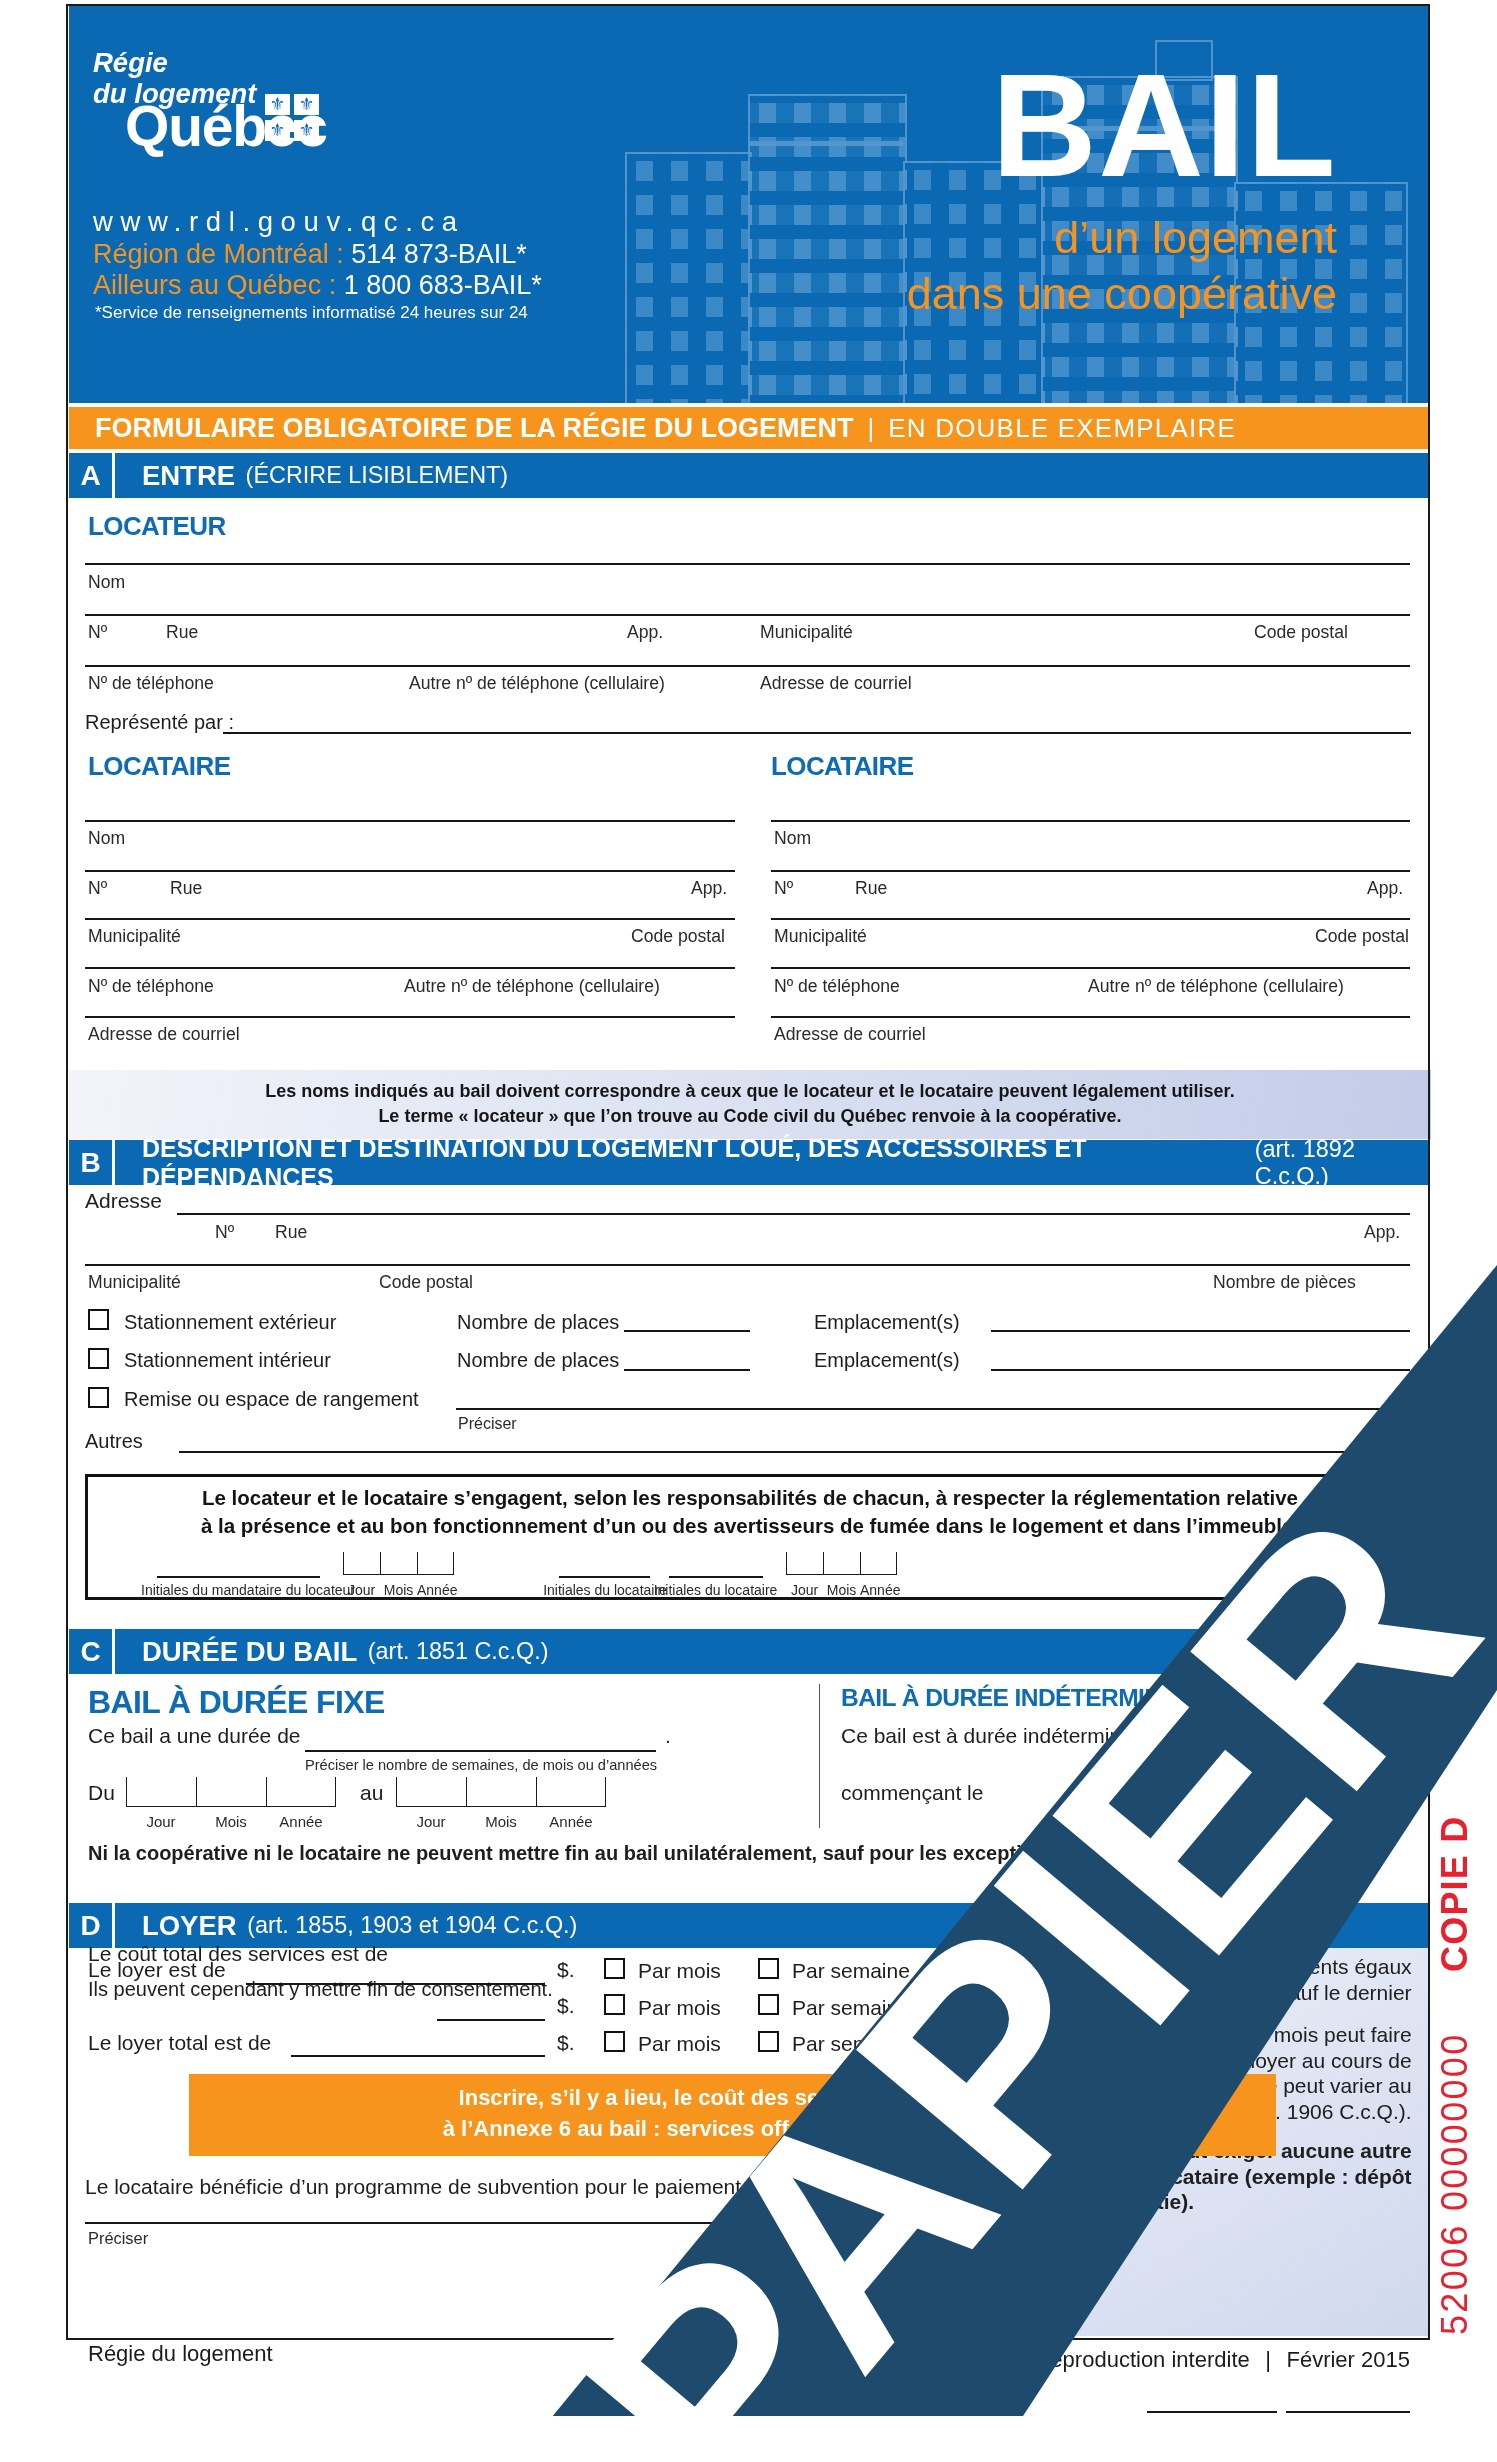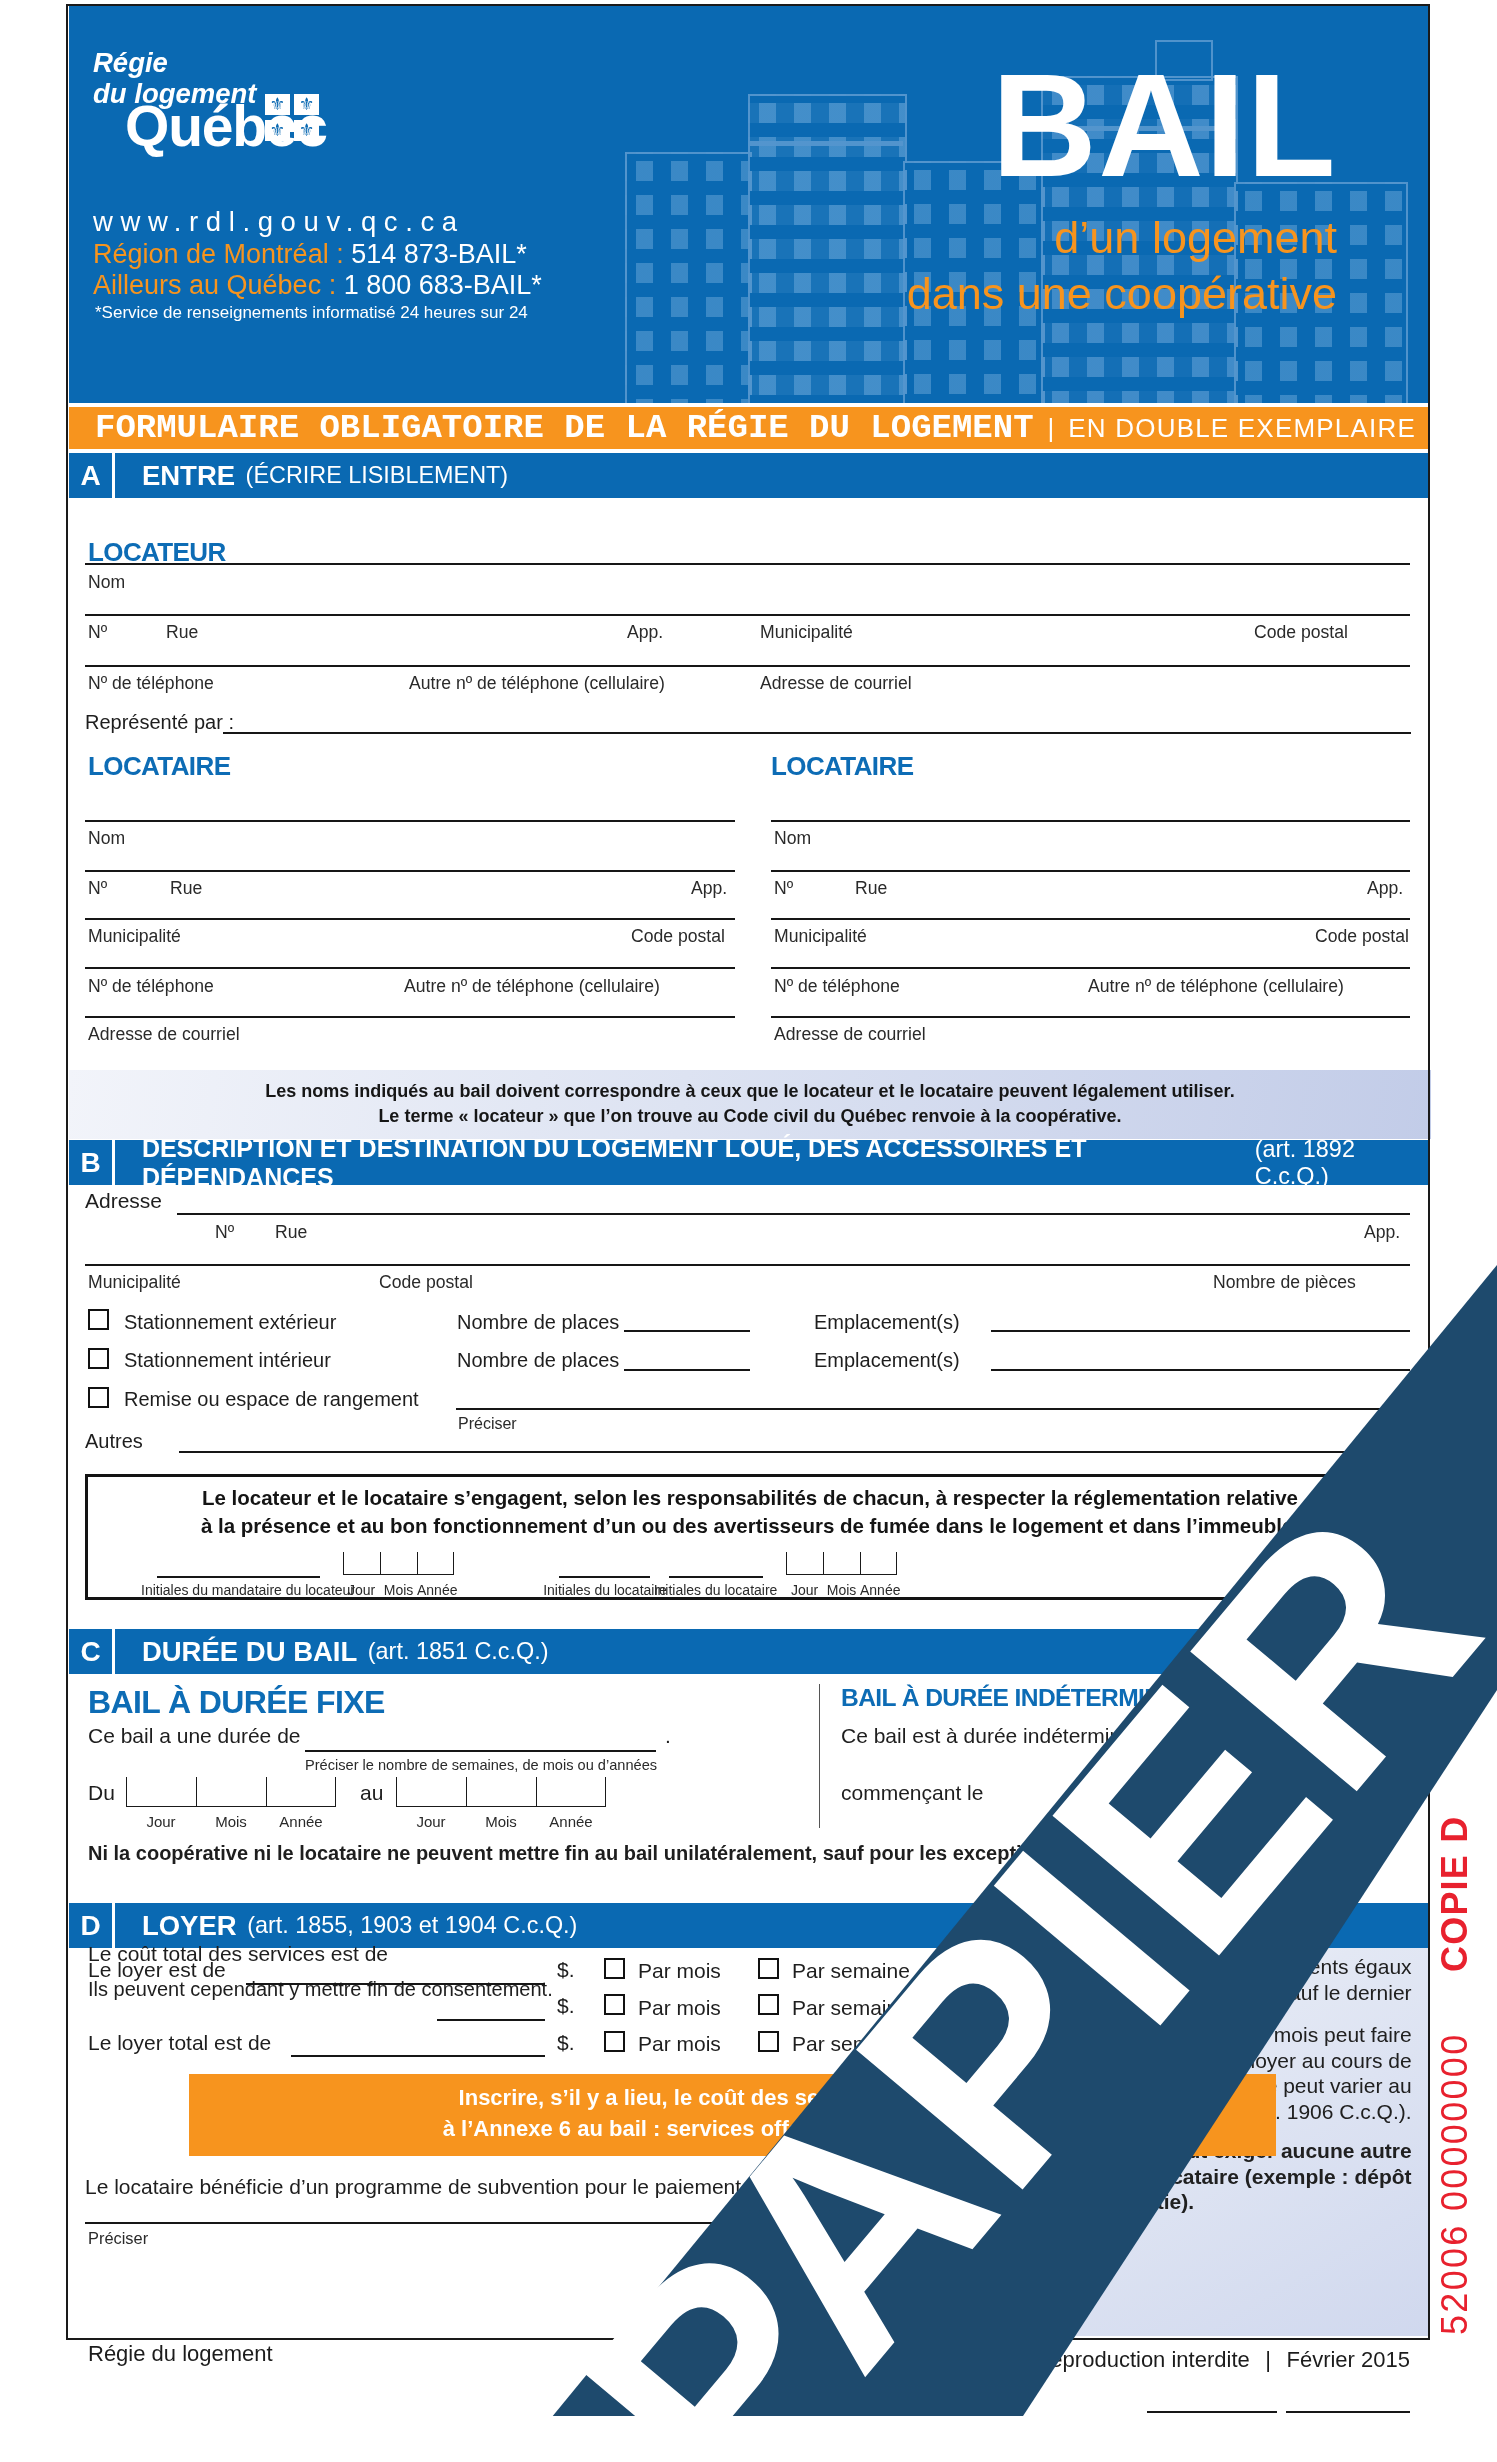--- a/index.html
+++ b/index.html
@@ -22,21 +22,21 @@
   .hdr-ph{font-size:27px;}
   .hdr-ph .lab{color:#f7941e;margin-top:48px;}
   .hdr-ph .val{color:#fff;}
   .hdr-note{color:#fff;font-size:17px;}
   #bail-title{right:92px;left:auto;text-align:right;color:#fff;font-weight:bold;
               font-size:146px;line-height:135px;letter-spacing:1.2px;}
   .bail-sub{right:92px;left:auto;text-align:right;color:#f7941e;font-size:45px;font-weight:500;}
   
   #banner{left:69px;top:407px;width:1360px;height:42px;background:#f7941e;color:#fff;
           display:flex;align-items:center;padding-left:26px;box-sizing:border-box;}
-  #banner .b1{font-weight:bold;font-size:34px;letter-spacing:0px;font-family:Liberation Mono, monospace;}
+  #banner .b1{font-weight:bold;font-size:27px;letter-spacing:0px;}
   #banner .sep{font-size:26px;font-weight:300;margin:0 14px;}
   #banner .b2{font-weight:400;font-size:26px;letter-spacing:1.2px;}
   
   .band{left:69px;width:1360px;height:45px;background:#0a69b2;color:#fff;display:flex;align-items:center;}
   .band .ltr{width:43px;text-align:center;font-weight:bold;font-size:28px;flex:0 0 43px;}
   .band .div{width:2.9px;align-self:stretch;background:#fff;flex:0 0 2.9px;}
   .band .ttl{font-weight:bold;font-size:27.5px;padding-left:27px;letter-spacing:0;}
   .band .art{font-weight:400;font-size:23.4px;margin-left:10.5px;}
   
   .fline{border-top:2.3px solid #161616;height:0;}
@@ -131,21 +131,21 @@
     <span class="b2">EN DOUBLE EXEMPLAIRE</span>
   </div>
 
   <div class="abs band" style="top:453px;">
     <div class="ltr">A</div>
     <div class="div"></div>
     <div class="ttl">ENTRE</div>
     <div class="art">(ÉCRIRE LISIBLEMENT)</div>
   </div>
 
-  <div class="abs bluehead" style="left:88px;top:537px;">LOCATEUR</div>
+  <div class="abs bluehead" style="left:88px;top:511px;">LOCATEUR</div>
 
   <div class="abs fline" style="left:85px;top:563px;width:1325px;"></div>
   <div class="abs lbl" style="left:88px;top:572px;">Nom</div>
 
   <div class="abs fline" style="left:85px;top:614px;width:1325px;"></div>
   <div class="abs lbl" style="left:88px;top:622px;">Nº</div>
   <div class="abs lbl" style="left:166px;top:622px;">Rue</div>
   <div class="abs lbl" style="left:627px;top:622px;">App.</div>
   <div class="abs lbl" style="left:760px;top:622px;">Municipalité</div>
   <div class="abs lbl" style="left:1254px;top:622px;">Code postal</div>

